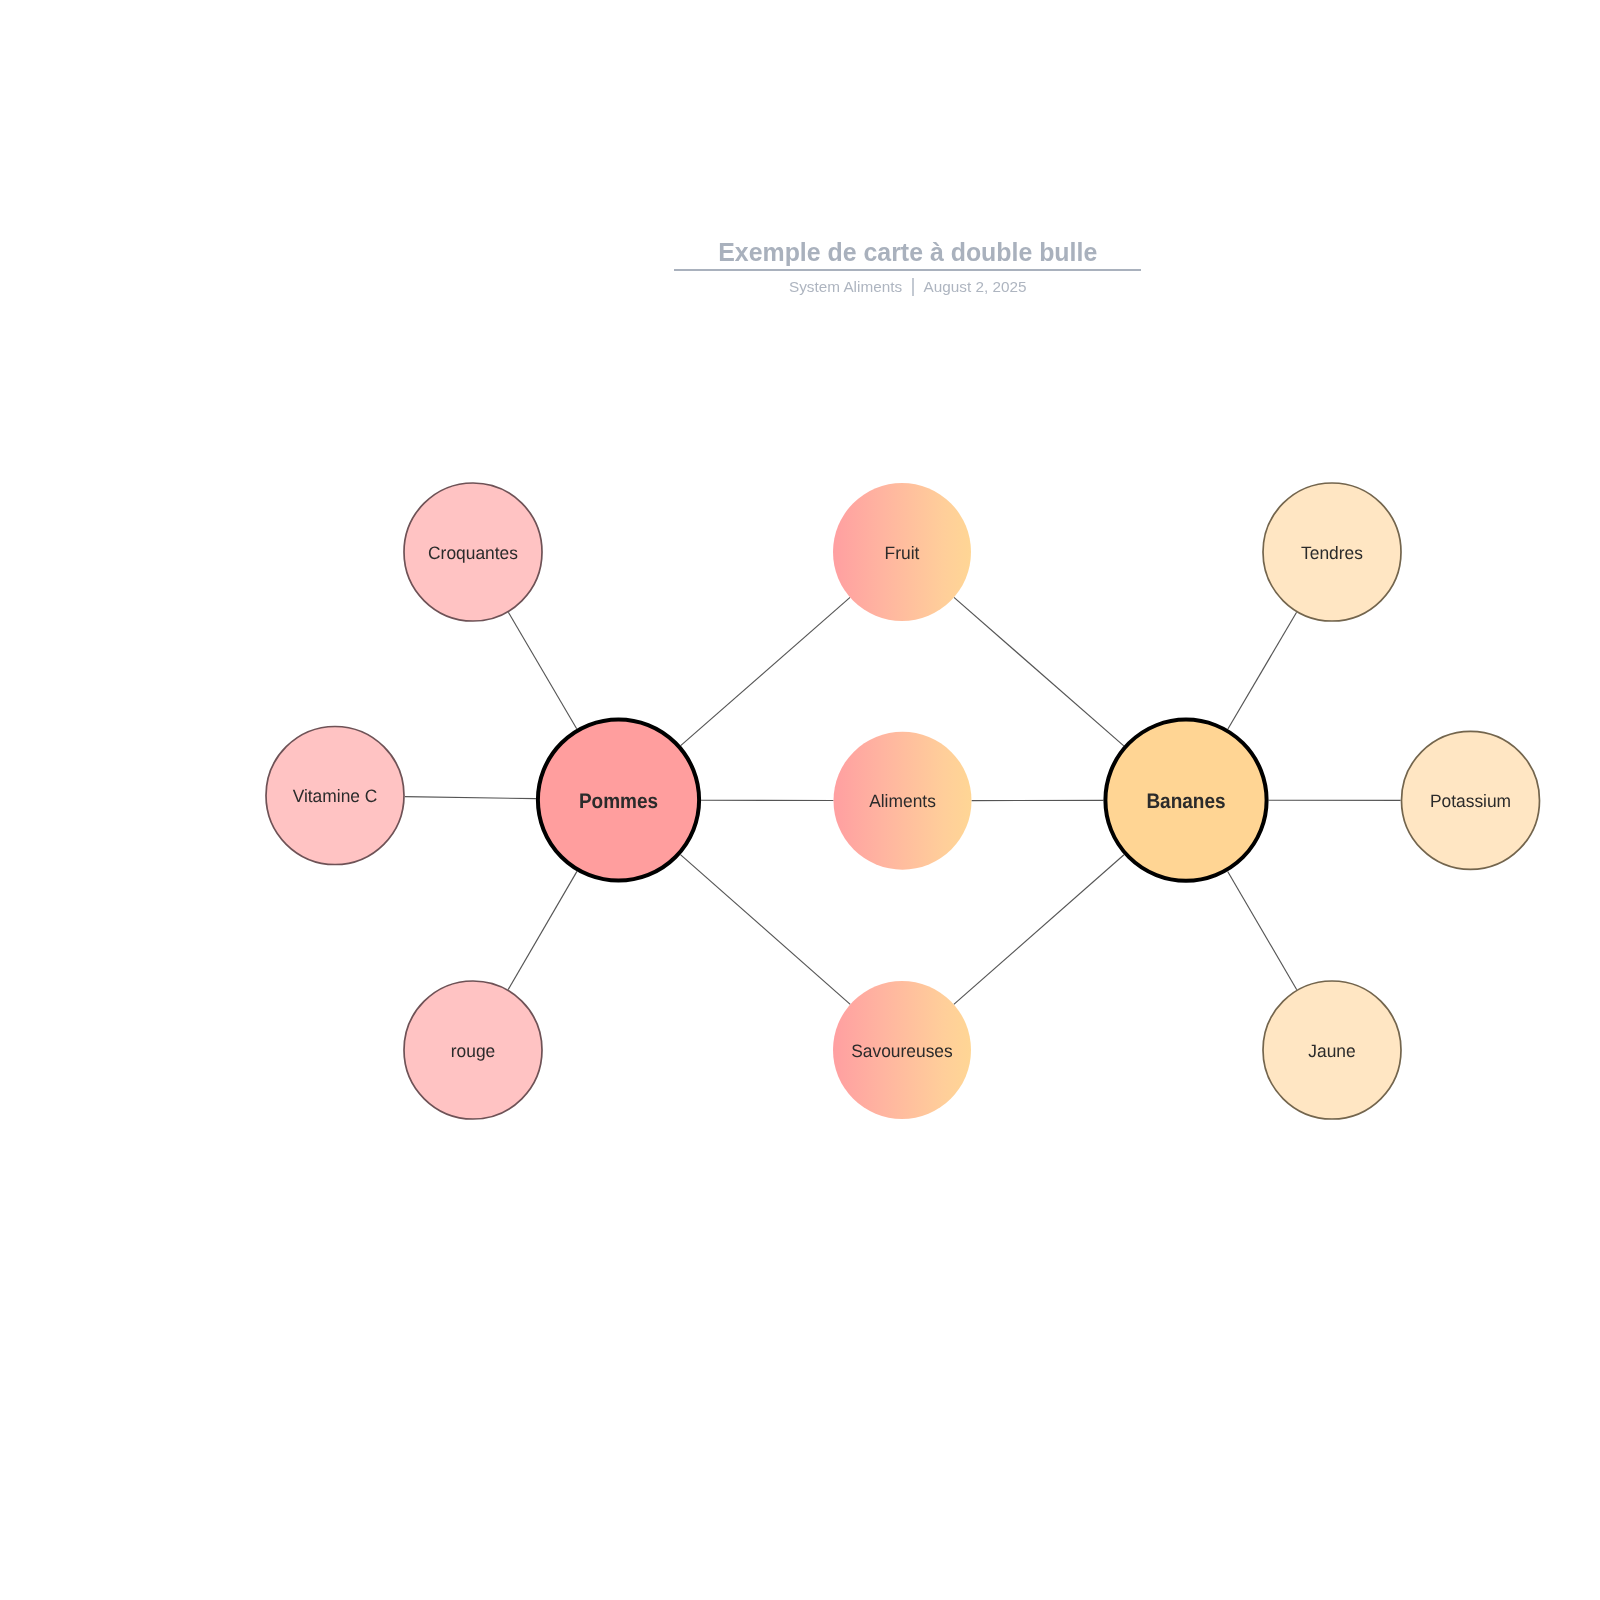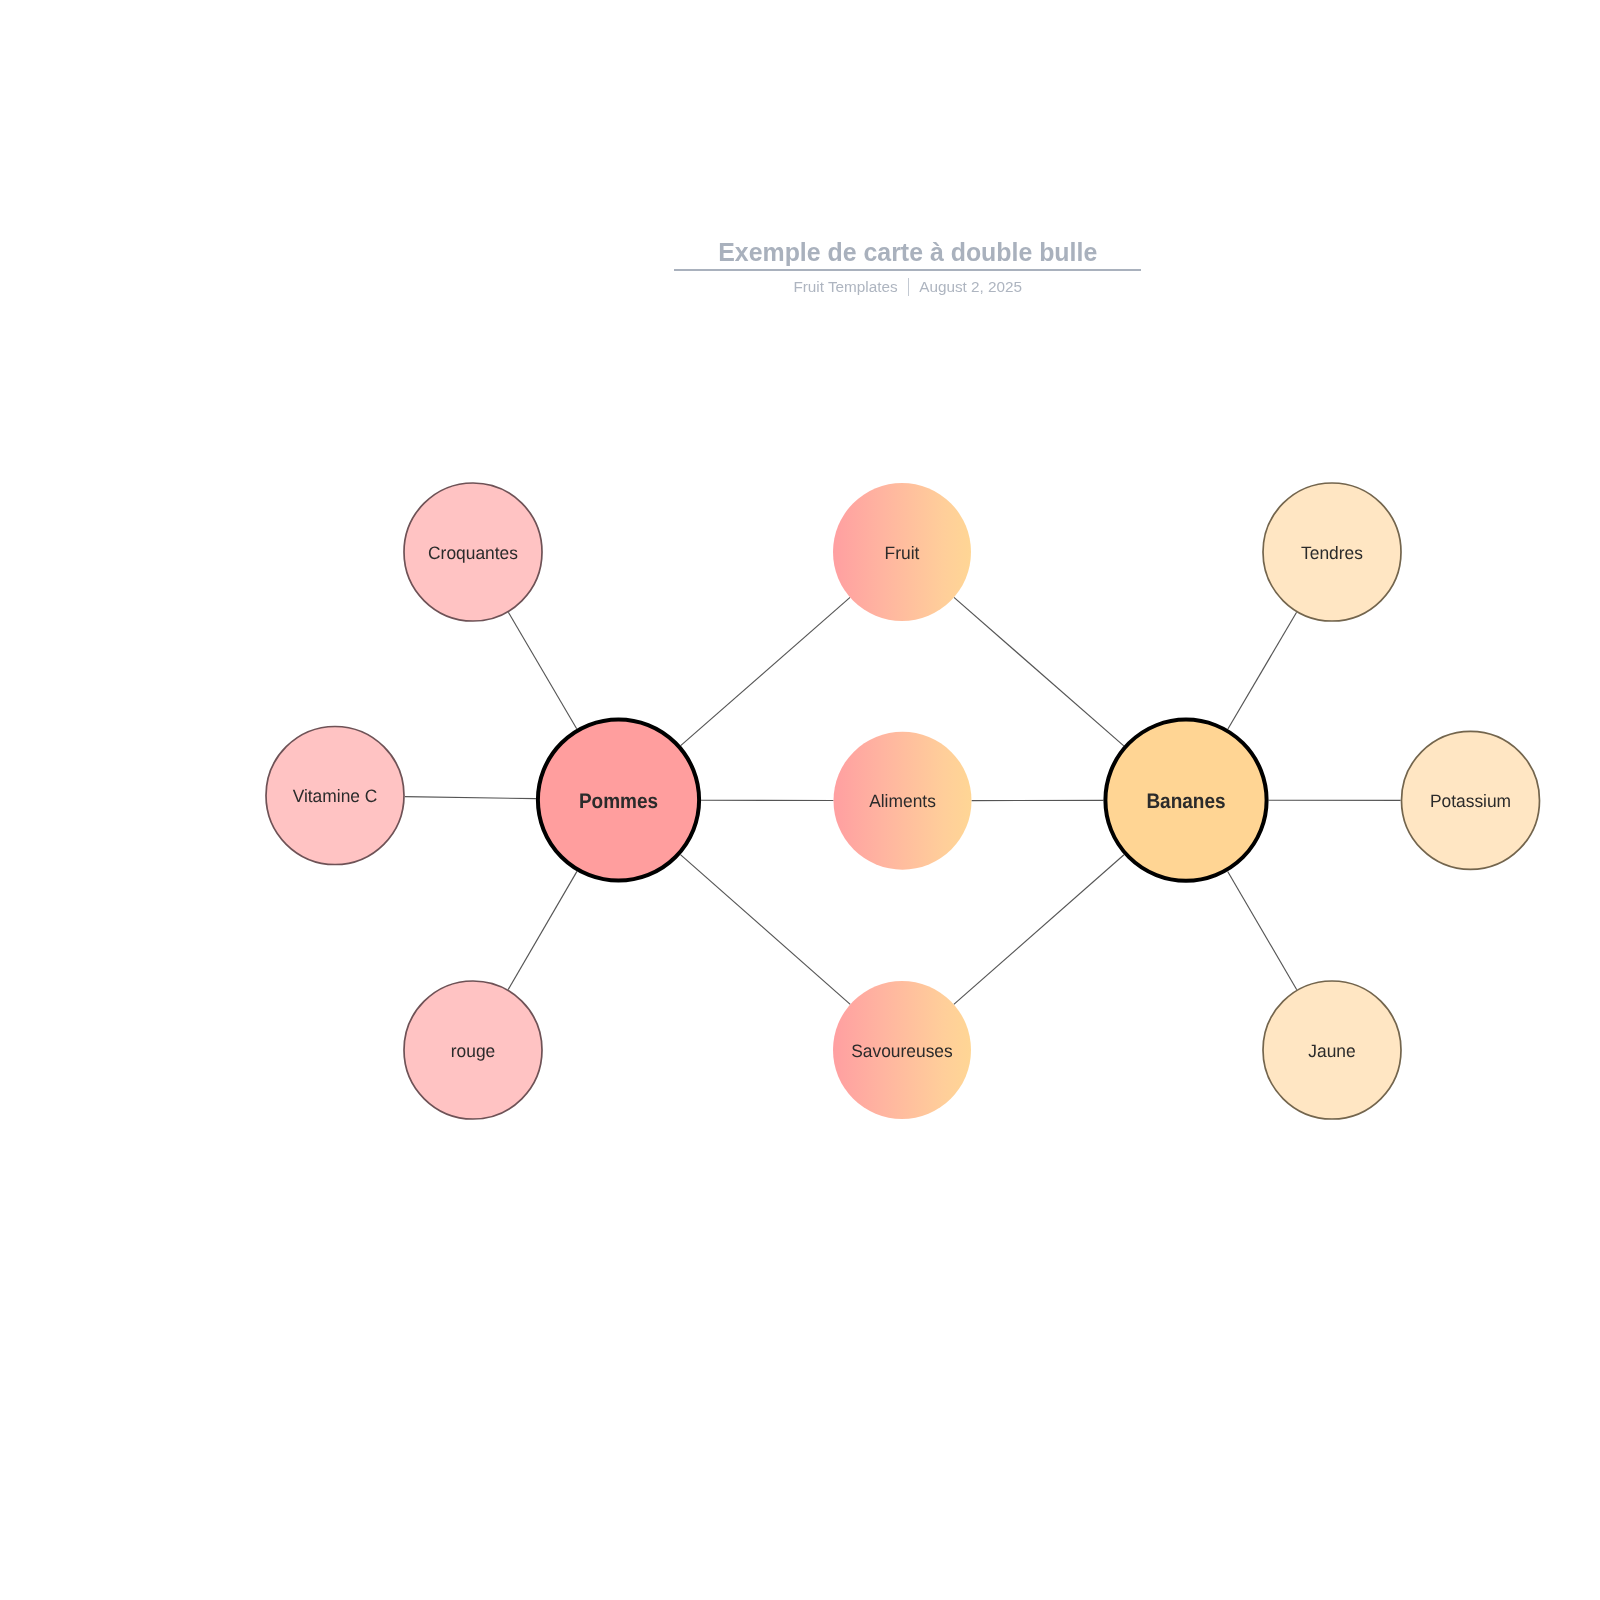--- a/index.html
+++ b/index.html
@@ -27,21 +27,21 @@
   svg text{text-rendering:geometricPrecision;}
 </style>
 </head>
 <body>
 
 <div id="page">
 
   <div class="hdr">
     <div class="hdr-title">Exemple de carte à double bulle</div>
     <div class="hdr-rule"></div>
-    <div class="hdr-sub"><span>Fruit Templates</span><span class="hdr-sep">|</span><span>August 2, 2025</span></div>
+    <div class="hdr-sub"><span>System Aliments</span><span class="hdr-sep">|</span><span>August 2, 2025</span></div>
   </div>
 
   <svg id="svgwrap" viewBox="0 0 1600 1600" width="1600" height="1600">
     <defs>
       <linearGradient id="bubbleGrad" x1="0" y1="0" x2="1" y2="0">
         <stop offset="0%" stop-color="#ff9fa1"></stop>
         <stop offset="37%" stop-color="#ffb5a0"></stop>
         <stop offset="80%" stop-color="#ffce9a"></stop>
         <stop offset="100%" stop-color="#ffd695"></stop>
       </linearGradient>

